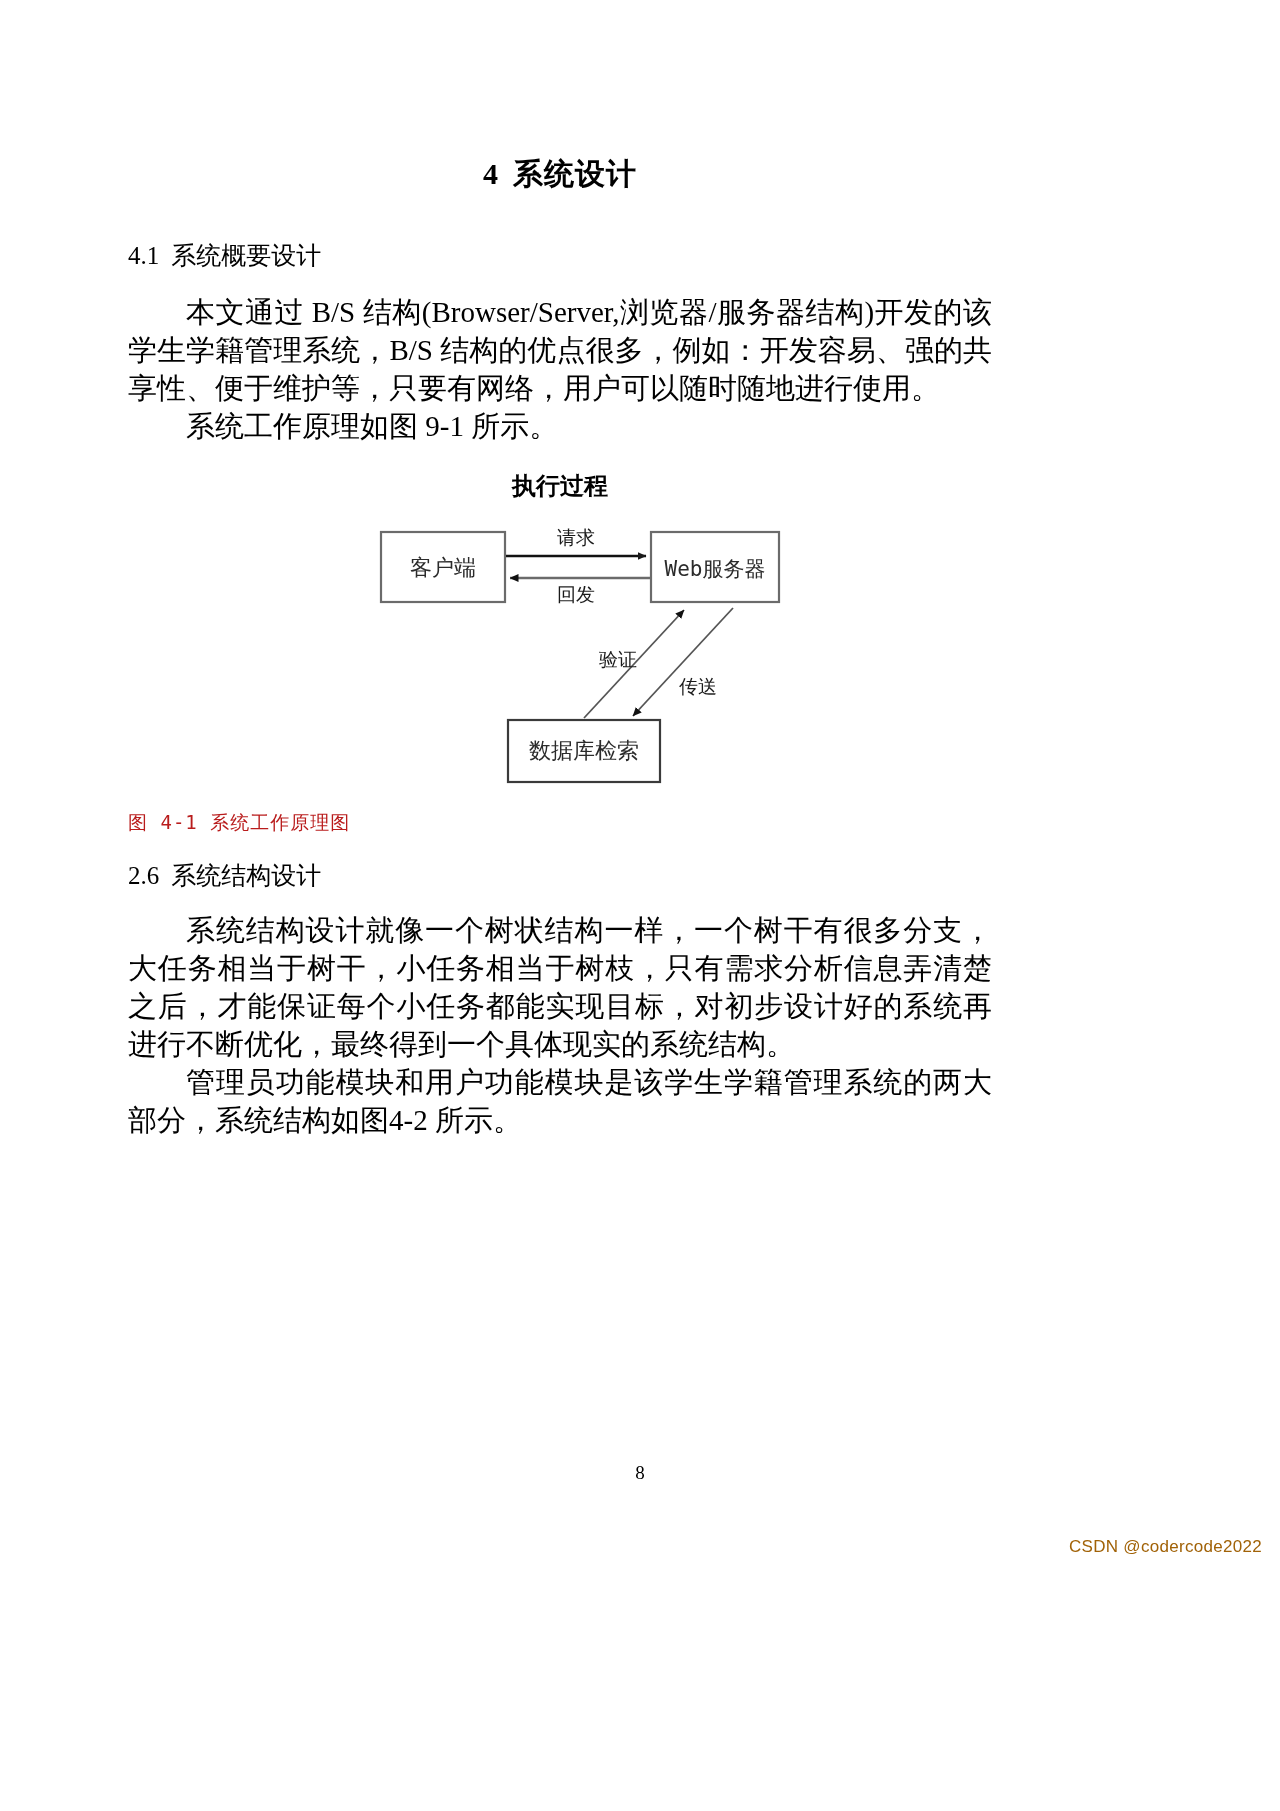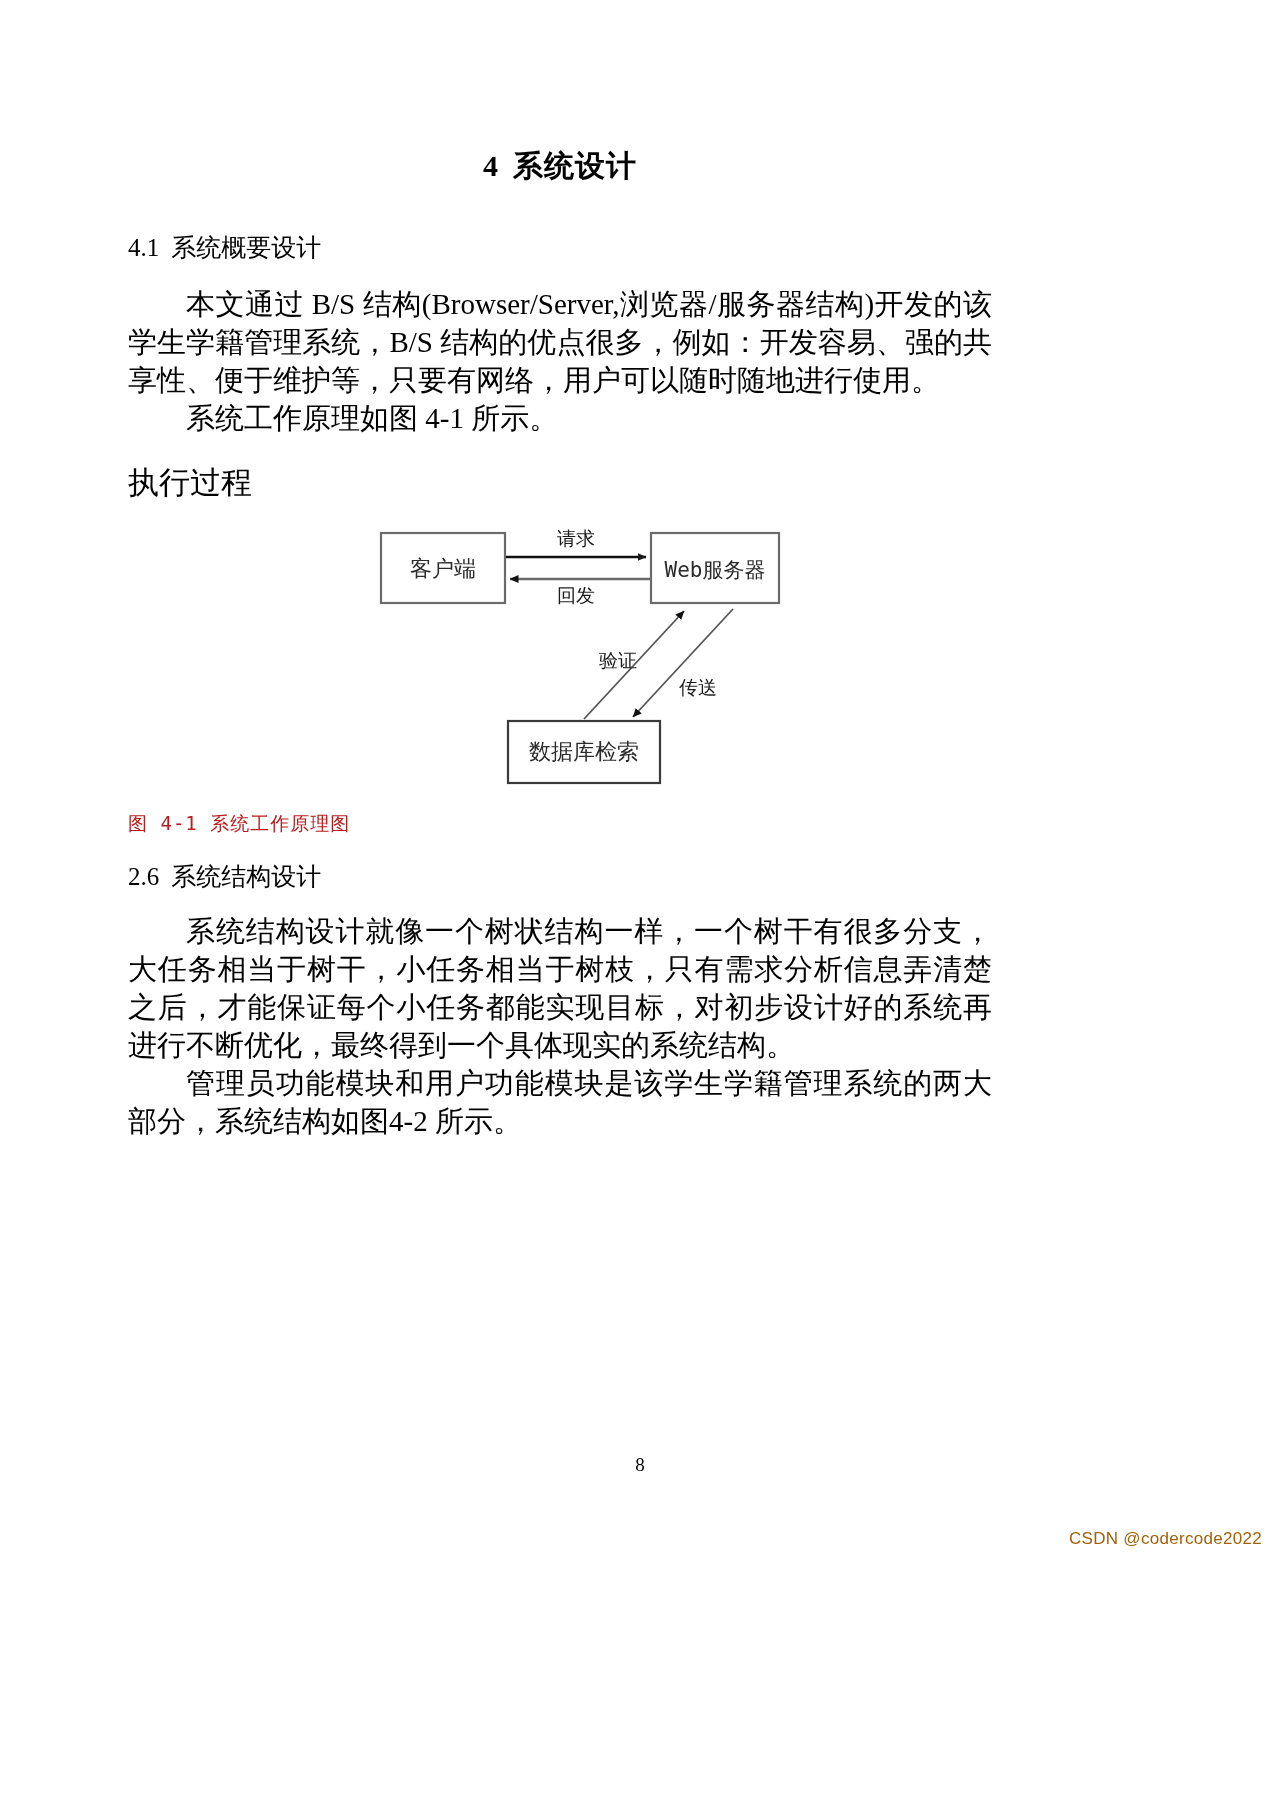--- a/index.html
+++ b/index.html
@@ -10,21 +10,21 @@
   }
   body {
     font-family: "Liberation Serif", "DejaVu Serif", serif;
     color: #000000;
     -webkit-font-smoothing: antialiased;
   }
   .page {
     position: relative;
     width: 1280px;
     height: 1557px;
-    margin: 4px auto;
+    margin: 12px auto;
     background: #ffffff;
     overflow: hidden;
     box-sizing: border-box;
   }
   .content {
     position: absolute;
     left: 128px;
     top: 0;
     width: 864px;
   }
@@ -64,22 +64,23 @@
   .para-1 { padding-top: 21px; }
   .para-2 { padding-top: 0px; }
   .para-3 { padding-top: 18px; }
   .para-4 { padding-top: 0px; }
 
   
   .figure-wrap {
     padding-top: 26px;
   }
   .figure-title {
-    font-size: 31px;
-    font-weight: normal;
+    text-align: center;
+    font-size: 24px;
+    font-weight: bold;
     line-height: 1.3;
     margin: 0;
   }
   .diagram {
     position: relative;
     width: 864px;
     height: 290px;
     margin-top: 16px;
   }
   .diagram svg { display: block; }
@@ -142,21 +143,21 @@
 
     <h1 class="doc-title">
       <span class="num">4</span><span>系统设计</span>
     </h1>
 
     <h2 class="h2 sec1-head">
       <span class="num">4.1</span><span>系统概要设计</span>
     </h2>
 
     <p class="body para-1">本文通过 B/S 结构(Browser/Server,浏览器/服务器结构)开发的该学生学籍管理系统，B/S 结构的优点很多，例如：开发容易、强的共享性、便于维护等，只要有网络，用户可以随时随地进行使用。</p>
-    <p class="body para-2">系统工作原理如图 4-1 所示。</p>
+    <p class="body para-2">系统工作原理如图 9-1 所示。</p>
 
     <div class="figure-wrap">
       <div class="figure-title">执行过程</div>
 
       <div class="diagram">
         <svg width="864" height="290" viewBox="0 0 864 290" xmlns="http://www.w3.org/2000/svg">
           <defs>
             <marker id="arrowhead" markerWidth="9" markerHeight="8" refX="8.5" refY="4" orient="auto" markerUnits="userSpaceOnUse">
               <path d="M0,0 L9,4 L0,8 z" fill="#1a1a1a"></path>
             </marker>

